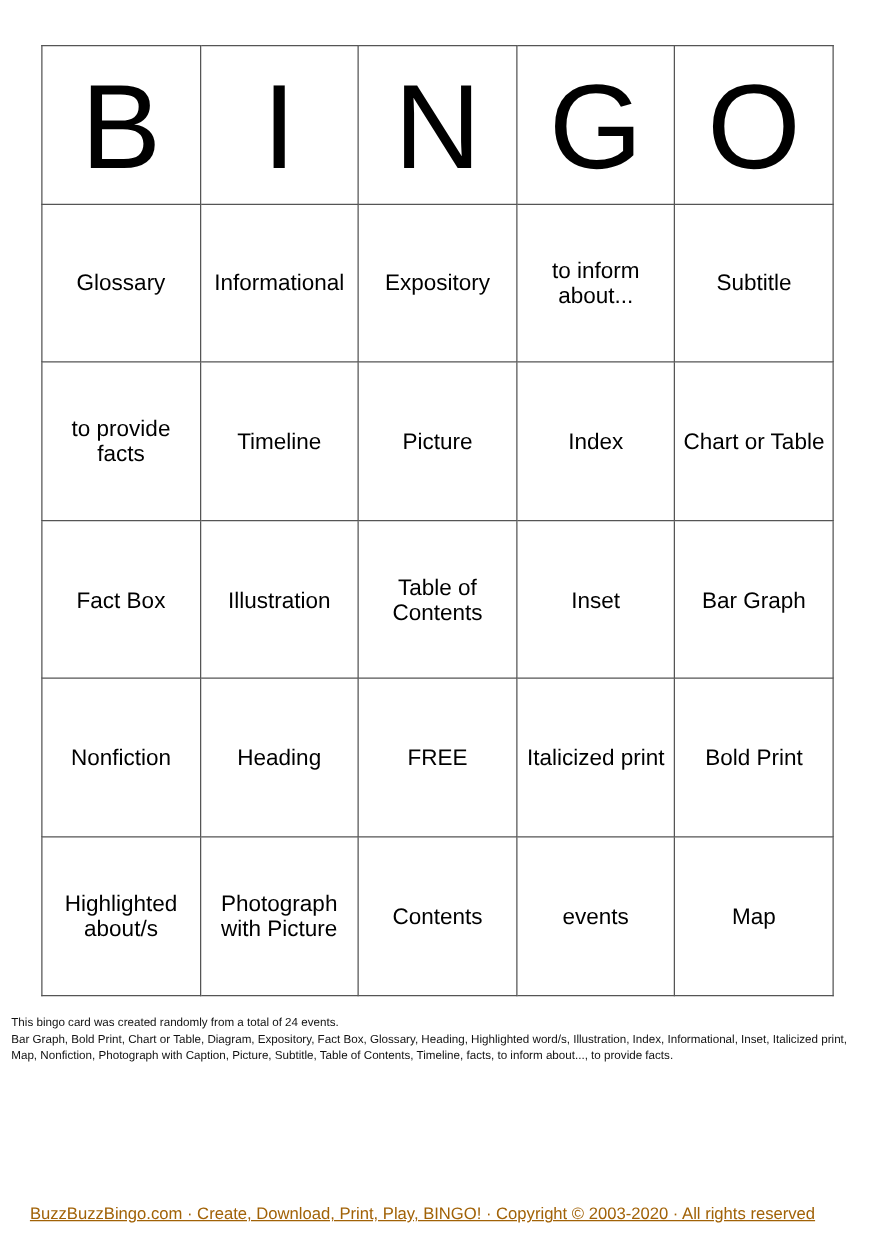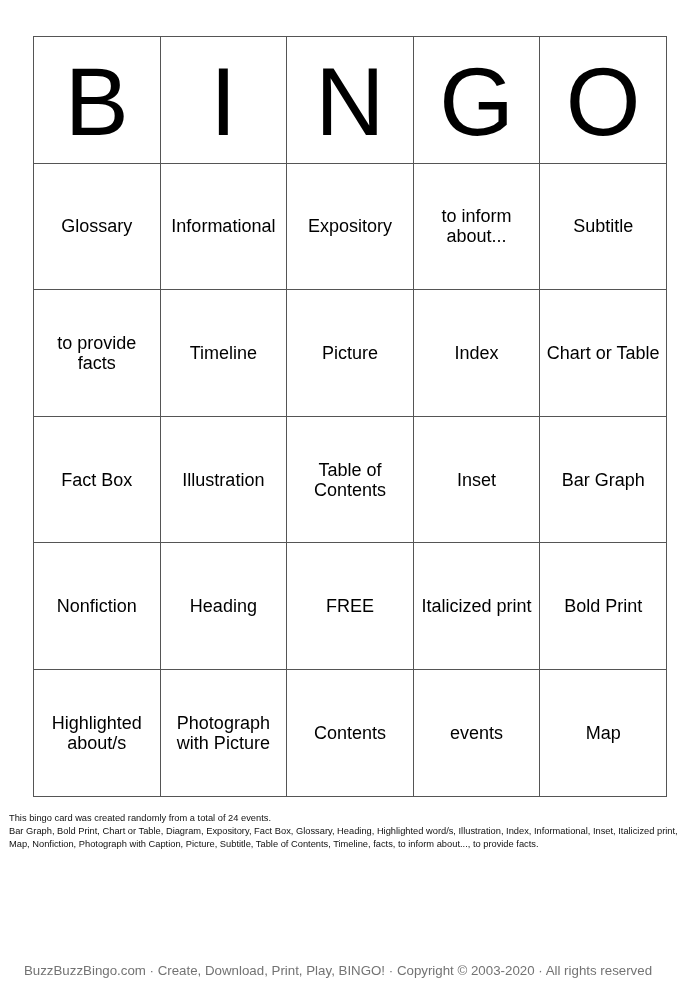--- a/index.html
+++ b/index.html
@@ -7,21 +7,21 @@
          font-family: "Liberation Sans", sans-serif; color: #000; }
   .card { position: absolute; left: 33px; top: 36px; width: 633px; height: 760px;
           border-collapse: collapse; table-layout: fixed; }
   .card td { border: 1px solid #555; text-align: center; vertical-align: middle;
              padding: 0 6px; width: 126.6px; height: 126.6px; box-sizing: border-box; }
   .card td.head { font-size: 96px; line-height: 1; padding-top: 4px; }
   .card td.cell { font-size: 18px; line-height: 20px; }
   .note { position: absolute; left: 9px; top: 812px; width: 690px;
           font-size: 9.3px; line-height: 13px; color: #111; }
   .footer { position: absolute; left: 0; top: 963px; width: 676px; text-align: center;
-            font-size: 13.3px; color: #737373; }
+            font-size: 13.3px; color: #a16207; text-decoration: underline; }
 </style>
 </head>
 <body>
 
 <table class="card">
   <tbody>
       <tr>
     <td class="head">B</td>
     <td class="head">I</td>
     <td class="head">N</td>

